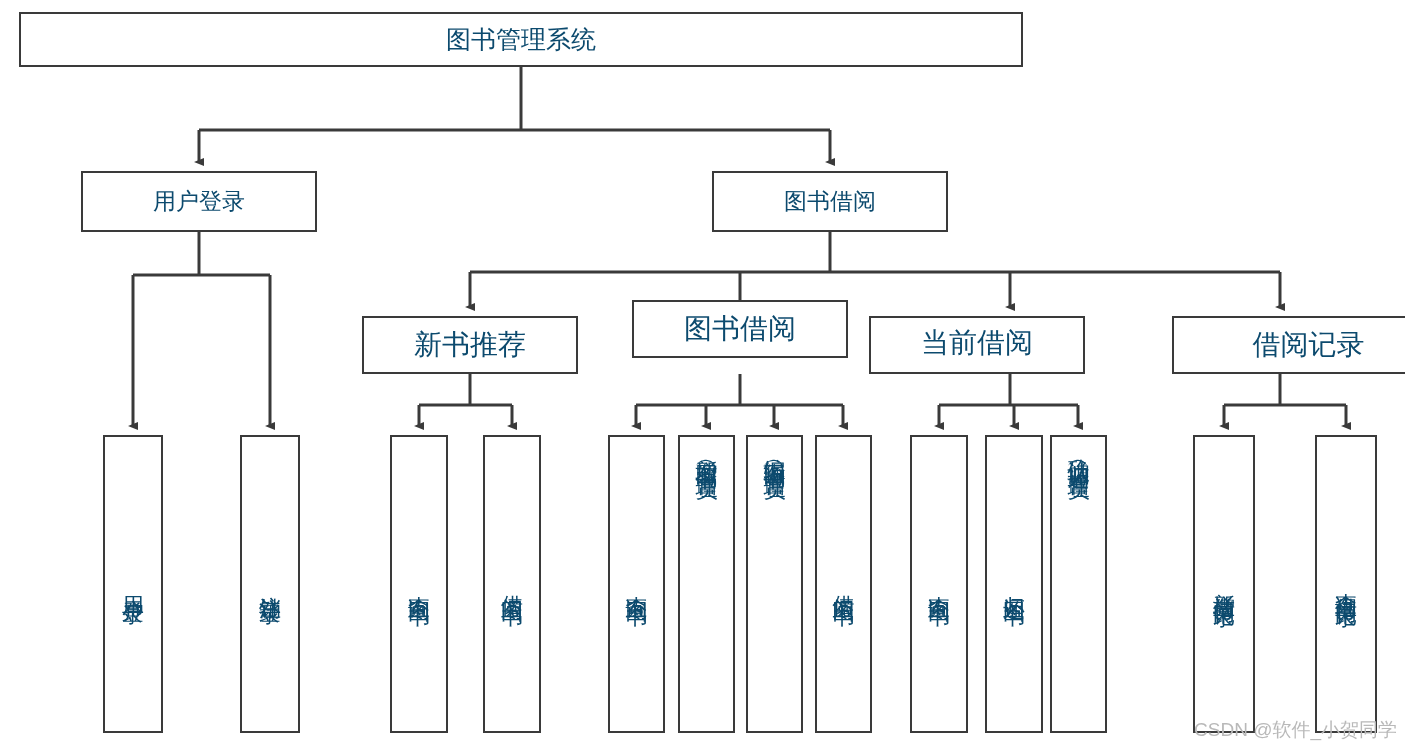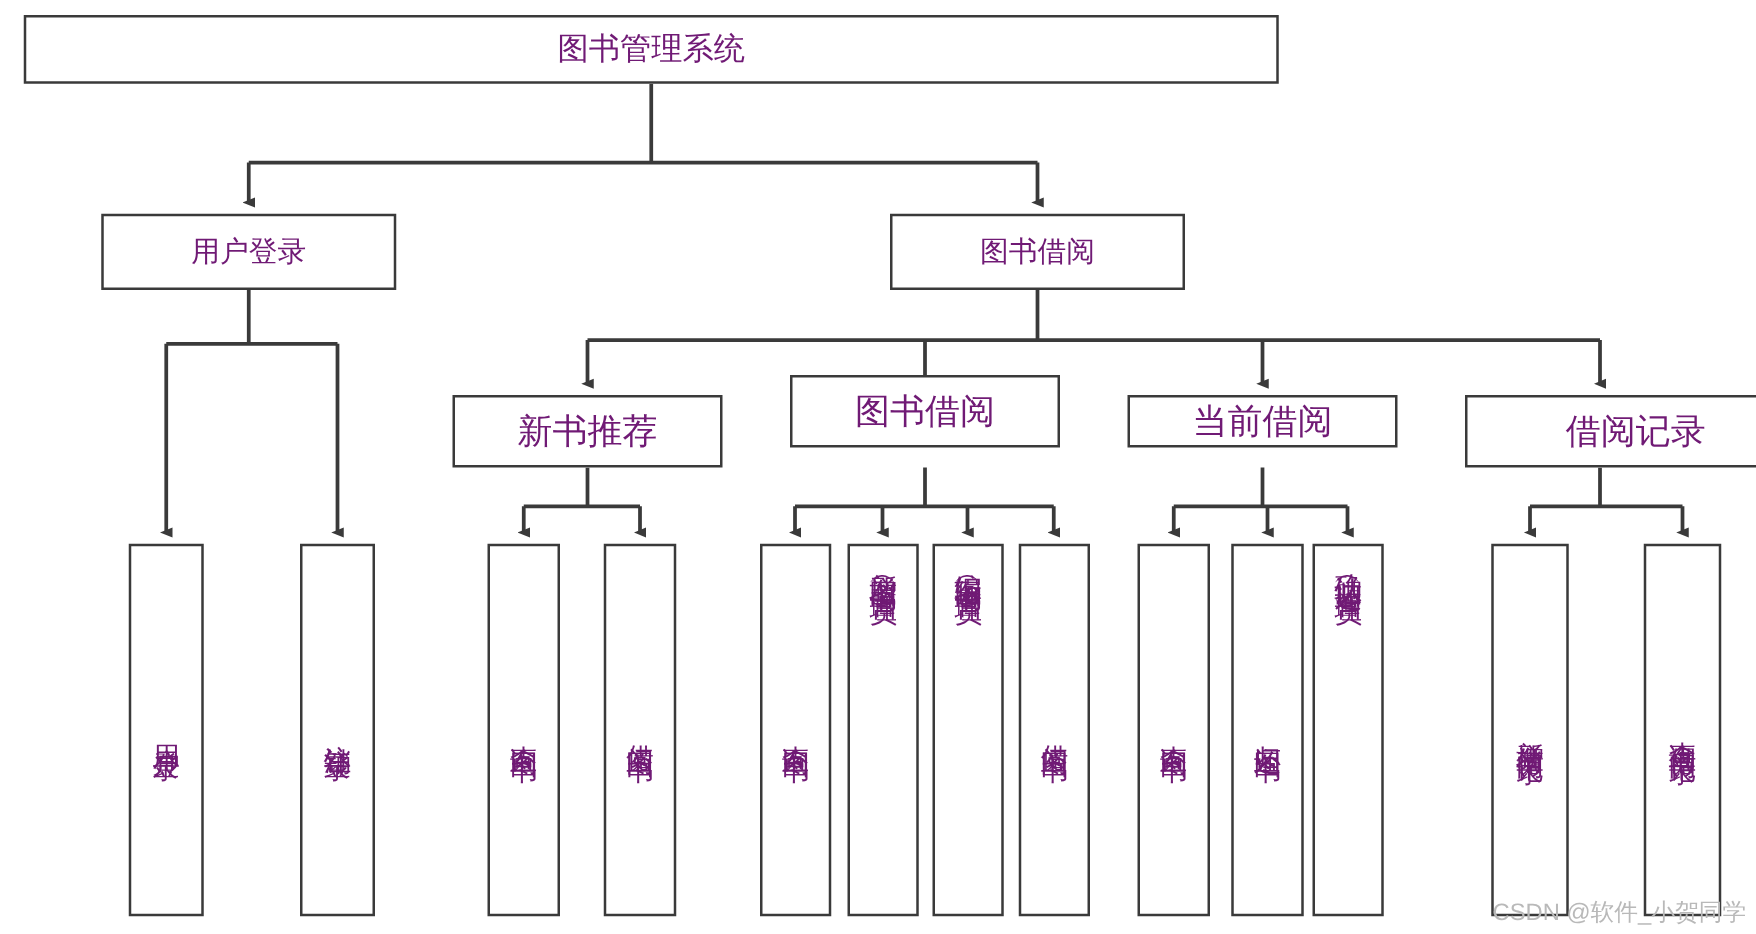--- a/index.html
+++ b/index.html
@@ -23,21 +23,21 @@
   .node-box {
     position: absolute;
     box-sizing: border-box;
     background: #ffffff;
     border: 2px solid #3a3a3a;
     display: flex;
     align-items: center;
     justify-content: center;
   }
   .node-label {
-    color: #701a75;
+    color: #0c4a6e;
     white-space: nowrap;
     text-align: center;
     line-height: 1.0;
   }
   .lvl1 .node-label { font-size: 25px; }
   .lvl2 .node-label { font-size: 23px; }
   .lvl3 .node-label { font-size: 28px; }
 
   .leaf-box {
     position: absolute;
@@ -138,21 +138,21 @@
   <div class="node-box lvl2" style="left:712px;top:171px;width:236px;height:61px;">
     <span class="node-label">图书借阅</span>
   </div>
 
   <div class="node-box lvl3" style="left:362px;top:316px;width:216px;height:58px;">
     <span class="node-label">新书推荐</span>
   </div>
   <div class="node-box lvl3" style="left:632px;top:300px;width:216px;height:58px;">
     <span class="node-label">图书借阅</span>
   </div>
-  <div class="node-box lvl3" style="left:902px;top:316px;width:216px;height:42px;">
+  <div class="node-box lvl3" style="left:869px;top:316px;width:216px;height:58px;font-family:Liberation Mono, monospace;">
     <span class="node-label">当前借阅</span>
   </div>
   <div class="node-box lvl3" style="left:1172px;top:316px;width:256px;height:58px;padding-left:17px;">
     <span class="node-label">借阅记录</span>
   </div>
 
   <div class="leaf-box" style="left:103px;top:435px;width:60px;height:298px;">
     <span class="node-label">用户登录</span>
   </div>
   <div class="leaf-box" style="left:240px;top:435px;width:60px;height:298px;">

